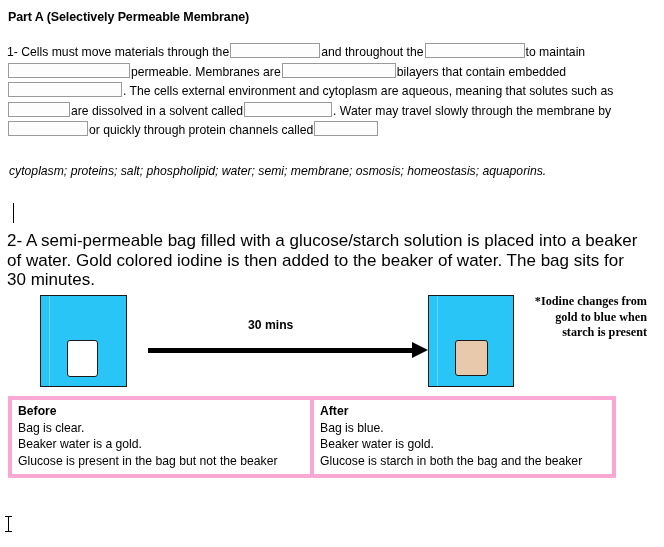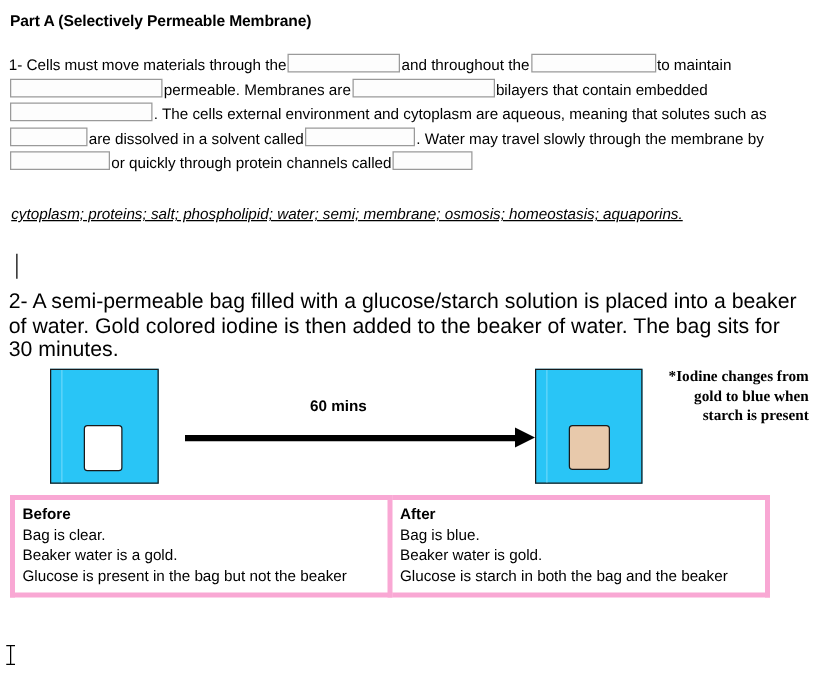--- a/index.html
+++ b/index.html
@@ -55,21 +55,20 @@
   .b8 { width: 60px; }
   .b9 { width: 86px; }
   .b10 { width: 78px; }
   .b11 { width: 62px; }
   .wordbank {
     position: absolute;
     left: 9px;
     top: 164px;
     font-style: italic;
     font-size: 12.2px;
-    text-decoration: underline;
   }
   .caret {
     position: absolute;
     left: 13px;
     top: 203px;
     width: 1px;
     height: 20px;
     background: #000;
   }
   .q2 {
@@ -242,21 +241,21 @@
   <div class="q2">2- A semi-permeable bag filled with a glucose/starch solution is placed into a beaker of water. Gold colored iodine is then added to the beaker of water. The bag sits for 30 minutes.</div>
 
   <div class="diagram">
     <div class="beaker beaker-left">
       <div class="beaker-inner-line"></div>
       <div class="bag bag-left"></div>
     </div>
 
     <div class="arrow-line"></div>
     <div class="arrow-head"></div>
-    <div class="arrow-label">60 mins</div>
+    <div class="arrow-label">30 mins</div>
 
     <div class="beaker beaker-right">
       <div class="beaker-inner-line"></div>
       <div class="bag bag-right"></div>
     </div>
 
     <div class="note">*Iodine changes from gold to blue when starch is present</div>
   </div>
 
   <table class="obs-table">

